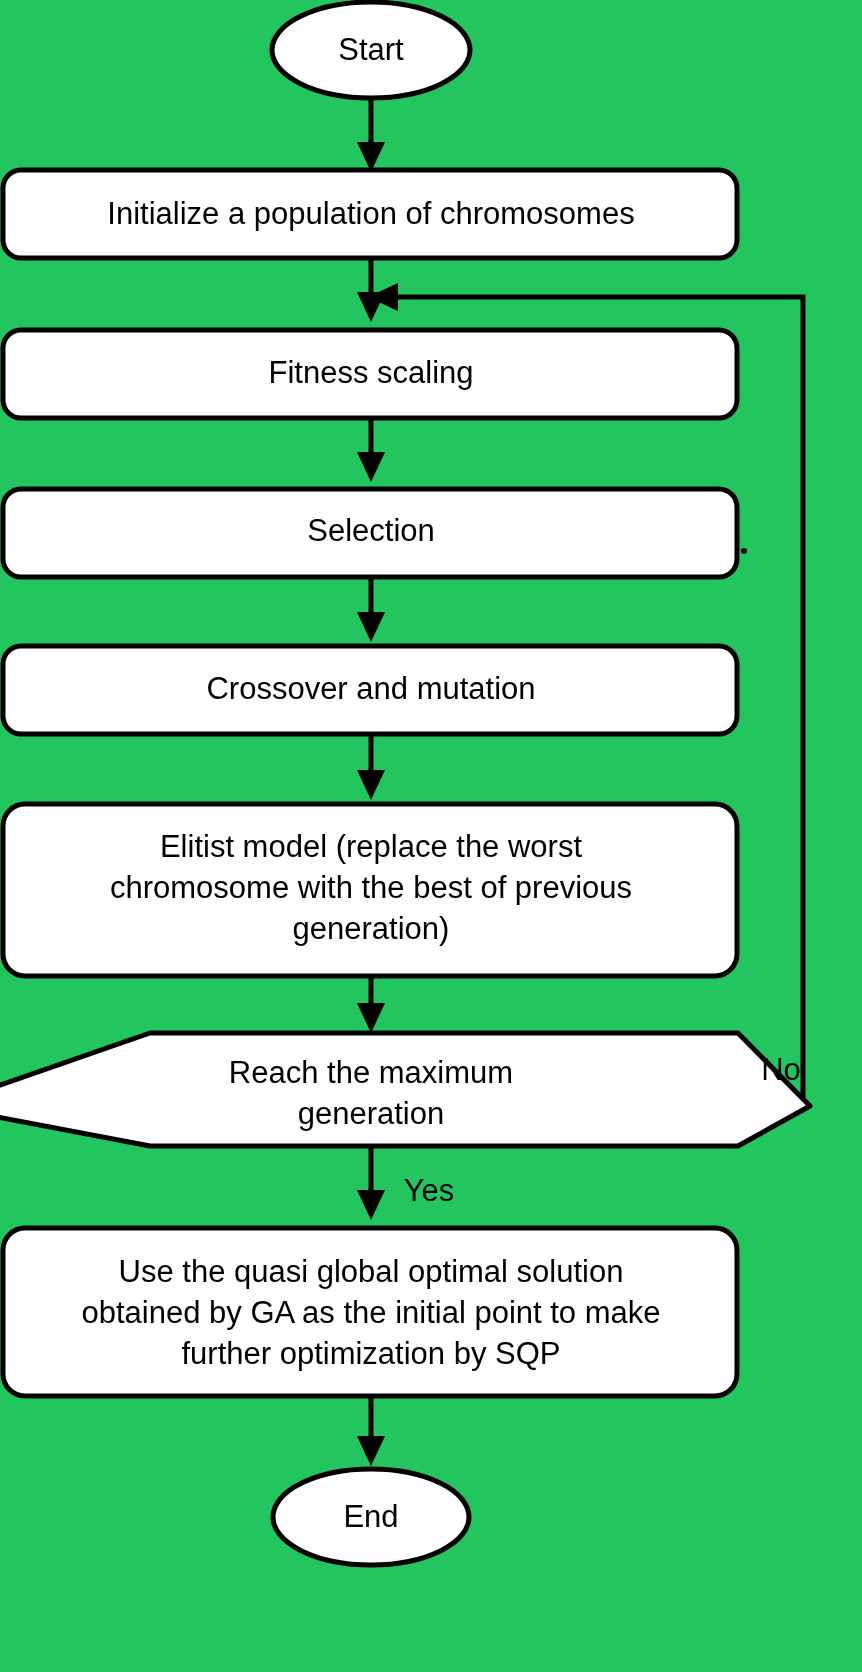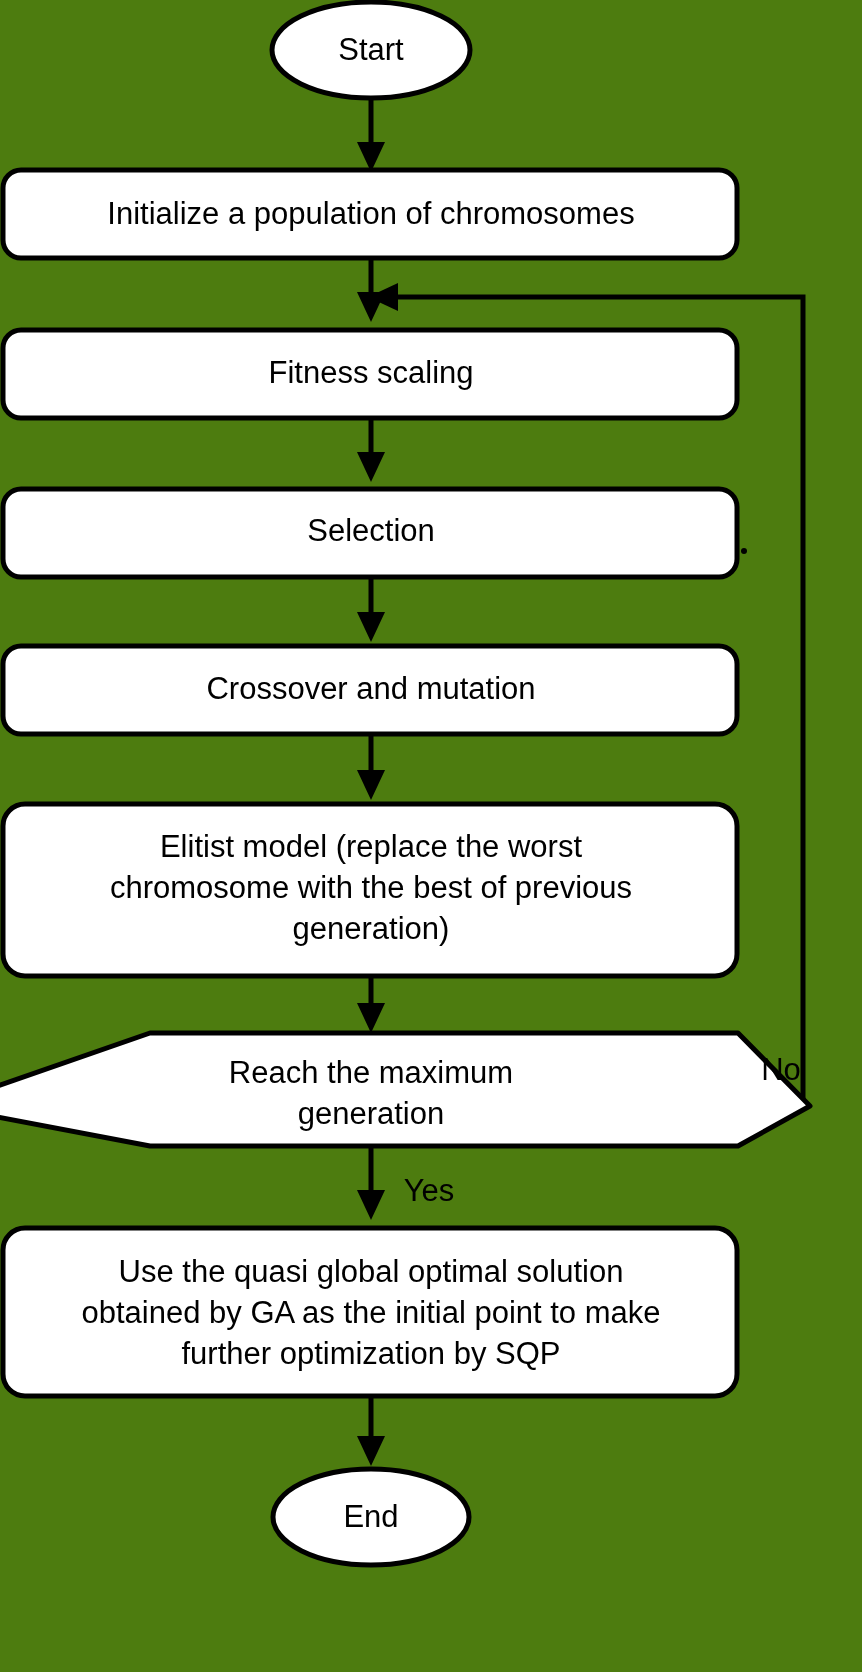--- a/index.html
+++ b/index.html
@@ -7,21 +7,21 @@
     padding: 0;
     background: #ffffff;
   }
   body {
     font-family: "Liberation Sans", sans-serif;
   }
   #flowchart-root {
     position: relative;
     width: 862px;
     height: 1672px;
-    background: #4d7c0f;
+    background: #22c55e;
     overflow: hidden;
   }
   svg.chart-svg {
     display: block;
     width: 862px;
     height: 1672px;
   }
   .node-shape {
     fill: #ffffff;
     stroke: #000000;

